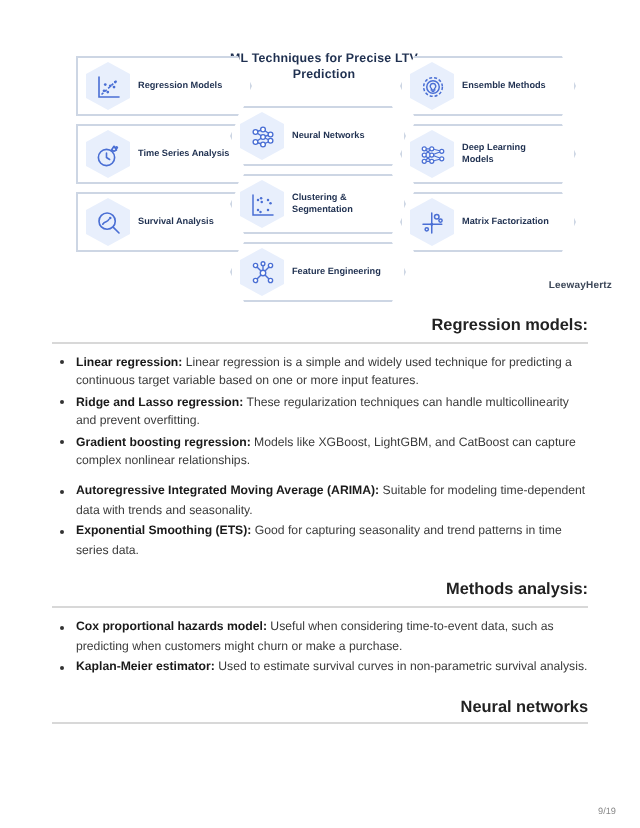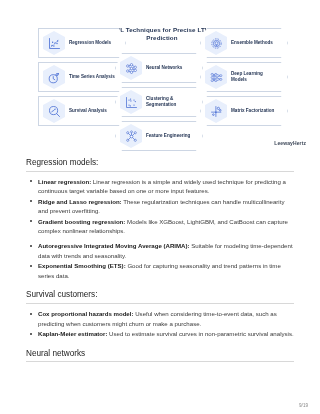--- a/index.html
+++ b/index.html
@@ -56,22 +56,22 @@
   }
   .credit {
     position: absolute; right: 14px; top: 140px;
     font-size: 5px; font-weight: bold; color: #3c4758;
     letter-spacing: .1px;
   }
 
   
   .body { position: absolute; left: 0; top: 158px; width: 320px; padding: 0 26px; }
   h2.sec {
-    font-size: 8.2px; font-weight: normal; color: #222; margin-top: 10px;
-    padding-bottom: 3.5px; border-bottom: 0.7px solid #d8d8d8;
+    font-size: 8.2px; font-weight: bold; color: #222; margin-top: 10px;
+    padding-bottom: 3.5px; border-bottom: 0.7px solid #d8d8d8; text-align: right;
   }
   h2.sec:first-child { margin-top: 0; }
   ul.points { list-style: none; margin: 5px 0 0 0; padding: 0; }
   ul.points li {
     position: relative; padding-left: 12px;
     font-size: 6.1px; line-height: 9.6px; color: #3a3a3a;
     margin-bottom: 1px;
   }
   ul.points li::before {
     content: ""; position: absolute; left: 4px; top: 3.6px;
@@ -281,21 +281,21 @@
 
     <ul class="points">
       <li>
         <b>Autoregressive Integrated Moving Average (ARIMA):</b><span> Suitable for modeling time-dependent data with trends and seasonality.</span>
       </li>
       <li>
         <b>Exponential Smoothing (ETS):</b><span> Good for capturing seasonality and trend patterns in time series data.</span>
       </li>
     </ul>
 
-    <h2 class="sec">Survival customers:</h2>
+    <h2 class="sec">Methods analysis:</h2>
     <ul class="points">
       <li>
         <b>Cox proportional hazards model:</b><span> Useful when considering time-to-event data, such as predicting when customers might churn or make a purchase.</span>
       </li>
       <li>
         <b>Kaplan-Meier estimator:</b><span> Used to estimate survival curves in non-parametric survival analysis.</span>
       </li>
     </ul>
 
     <h2 class="sec">Neural networks</h2>

